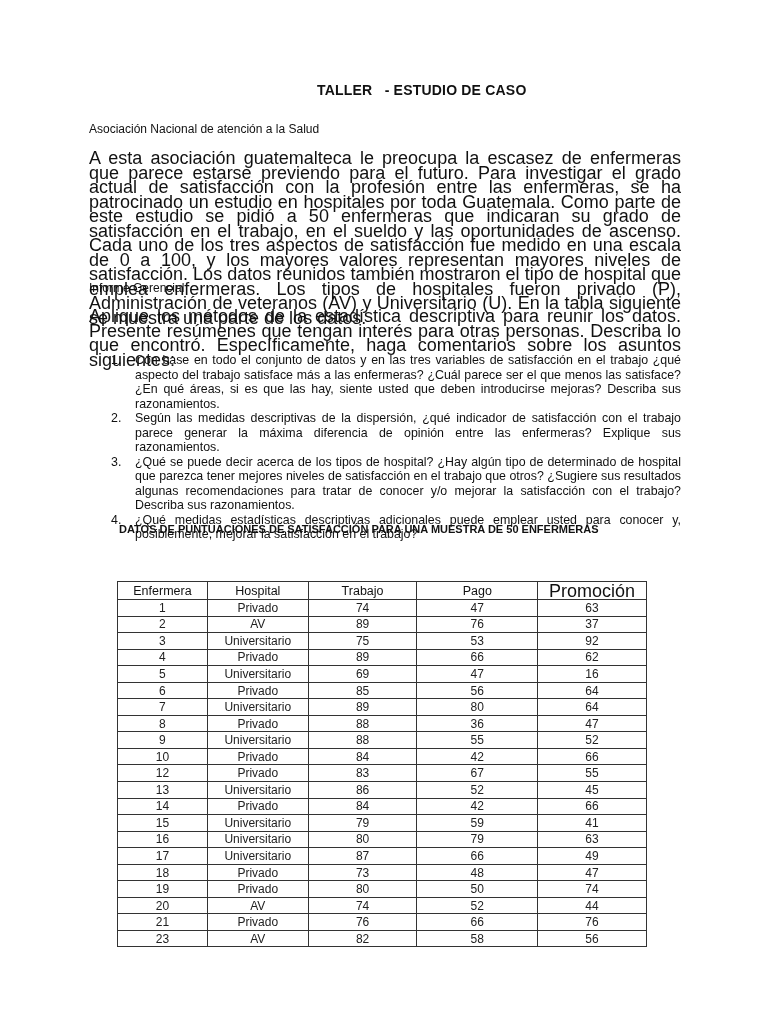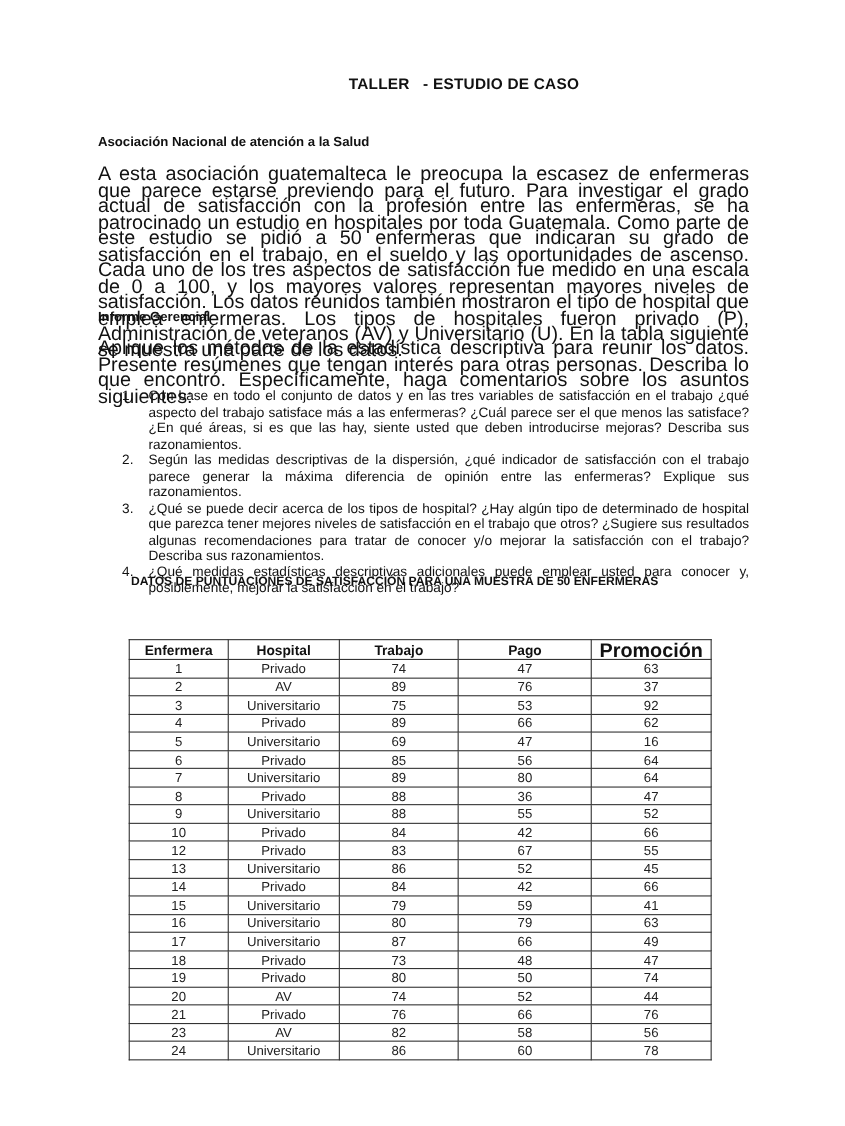--- a/index.html
+++ b/index.html
@@ -2,36 +2,36 @@
 <html><head>
 <meta charset="utf-8">
 <style>
   html, body { margin: 0; padding: 0; }
   body {
     width: 768px; height: 1024px; background: #ffffff; position: relative; overflow: hidden;
     font-family: "Liberation Sans", sans-serif; color: #111;
   }
   .page { position: absolute; left: 89px; top: 0; width: 592px; }
   .title {
-    position: absolute; left: 228px; top: 68px; font-weight: bold; font-size: 14px; white-space: pre; letter-spacing: 0.2px;
-  }
-  .h2 { position: absolute; left: 0; font-weight: bold; font-size: 12px; }
+    position: absolute; left: 228px; top: 82px; font-weight: bold; font-size: 14px; white-space: pre; letter-spacing: 0.2px;
+  }
+  .h2 { position: absolute; left: 0; font-weight: normal; font-size: 12px; }
   .para {
     position: absolute; left: 0; width: 592px; font-size: 18px; line-height: 14.5px; text-align: justify;
   }
   .list { position: absolute; left: 0; width: 592px; margin: 0; padding: 0; list-style: none; font-size: 12.4px; line-height: 14.5px; }
   .list li { position: relative; padding-left: 46px; text-align: justify; }
   .list .num { position: absolute; left: 22px; top: 0; }
   .table-title { position: absolute; left: 30px; top: 523px; font-weight: bold; font-size: 11px; }
   table.data {
     position: absolute; left: 117px; top: 581px; width: 530px; border-collapse: collapse;
     font-size: 12px;
   }
   table.data th, table.data td { border: 1px solid #333; text-align: center; padding: 0; height: 15.55px; line-height: 14px; }
-  table.data th { font-weight: bold; font-size: 12.5px; height: 17px; }
+  table.data th { font-weight: normal; font-size: 12.5px; height: 17px; }
   table.data th.promo { font-size: 18px; }
   table.data td { color: #222; }
   col.c1 { width: 90px; } col.c2 { width: 101px; } col.c3 { width: 109px; } col.c4 { width: 121px; } col.c5 { width: 109px; }
 </style>
 </head>
 <body>
 
 <div class="page">
   <div class="title">TALLER   - ESTUDIO DE CASO</div>
 
@@ -209,21 +209,14 @@
         <td>66</td>
         <td>76</td>
       </tr>
       <tr>
         <td>23</td>
         <td>AV</td>
         <td>82</td>
         <td>58</td>
         <td>56</td>
       </tr>
-      <tr>
-        <td>24</td>
-        <td>Universitario</td>
-        <td>86</td>
-        <td>60</td>
-        <td>78</td>
-      </tr>
     </tbody>
 </table>
 
 </body></html>

